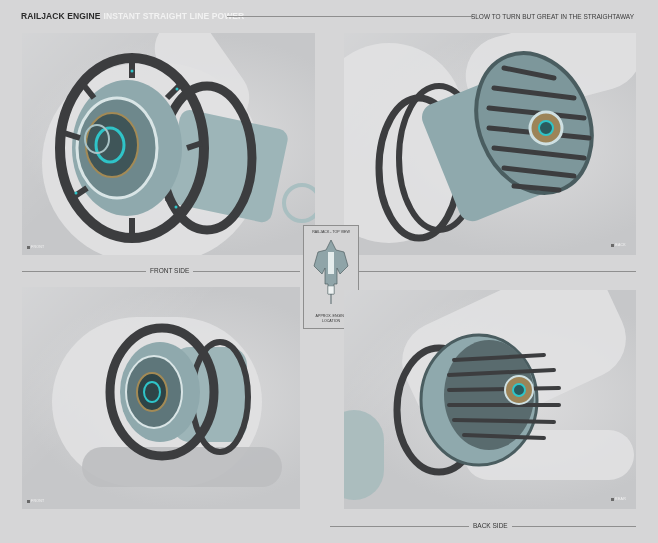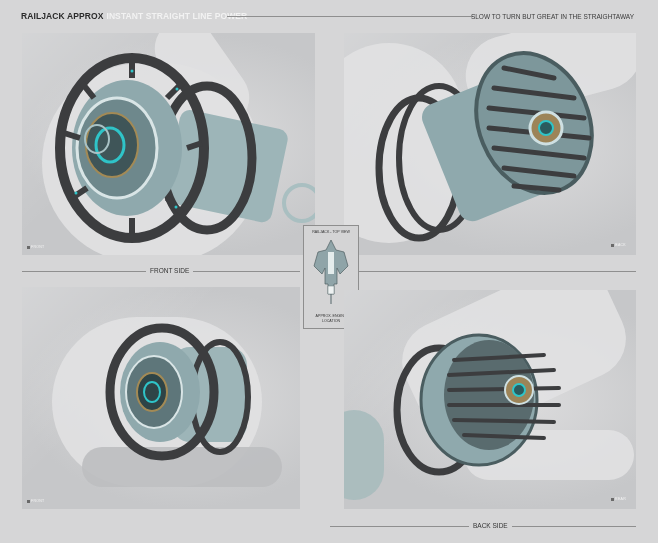--- a/index.html
+++ b/index.html
@@ -19,21 +19,21 @@
   .ptag::before{content:"";display:inline-block;width:3px;height:3px;background:#6a6a6a;margin-right:1px;vertical-align:middle;}
   .engine{position:absolute;}
   .label{position:absolute;font-size:6.5px;color:#333;background:#d6d6d7;padding:0 4px;white-space:nowrap;}
   .inset{position:absolute;left:303px;top:225px;width:54px;height:102px;border:1px solid #8e8e8e;background:#d4d4d5;}
   .inset .cap{position:absolute;width:100%;text-align:center;font-size:3.6px;color:#333;line-height:4.5px;}
 </style>
 </head>
 <body>
 
 <div class="hdr">
-  <span class="t1">RAILJACK APPROX</span><span class="t2">INSTANT STRAIGHT LINE POWER</span>
+  <span class="t1">RAILJACK ENGINE</span><span class="t2">INSTANT STRAIGHT LINE POWER</span>
 </div>
 <div class="hline" style="top:16px;left:227px;width:246px;"></div>
 <div class="tagline">SLOW TO TURN BUT GREAT IN THE STRAIGHTAWAY</div>
 
 <div class="panel" style="left:22px;top:33px;width:293px;height:222px;">
   <div class="bg"></div>
   <div class="shape" style="left:20px;top:30px;width:220px;height:200px;border-radius:110px;"></div>
   <div class="shape" style="left:150px;top:-20px;width:60px;height:120px;transform:rotate(-35deg);"></div>
   <svg class="engine" width="293" height="222" viewBox="0 0 293 222" style="left:0;top:0;">
     <g transform="translate(130,120)">

